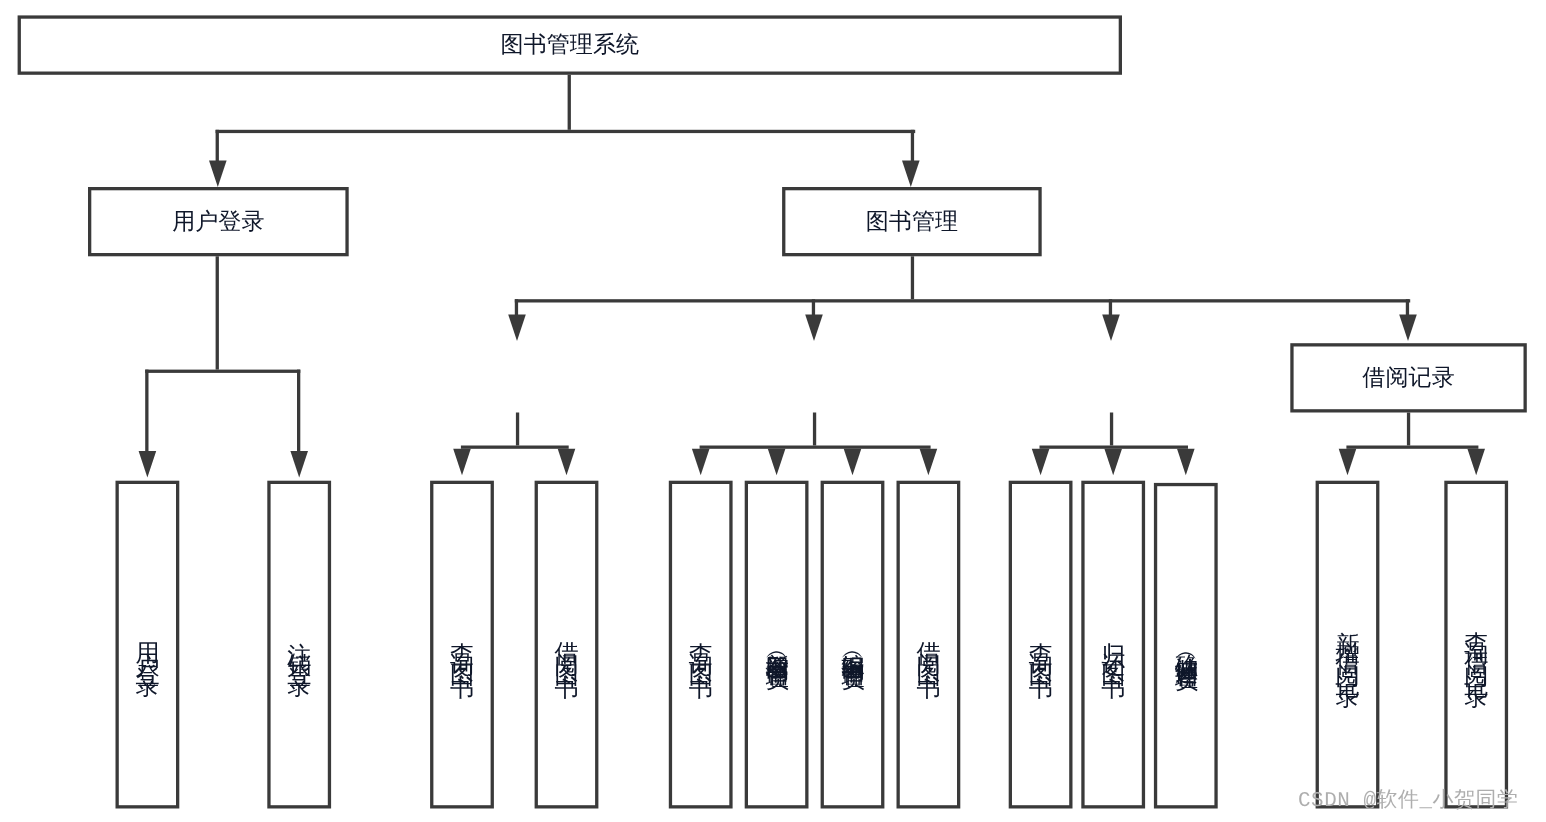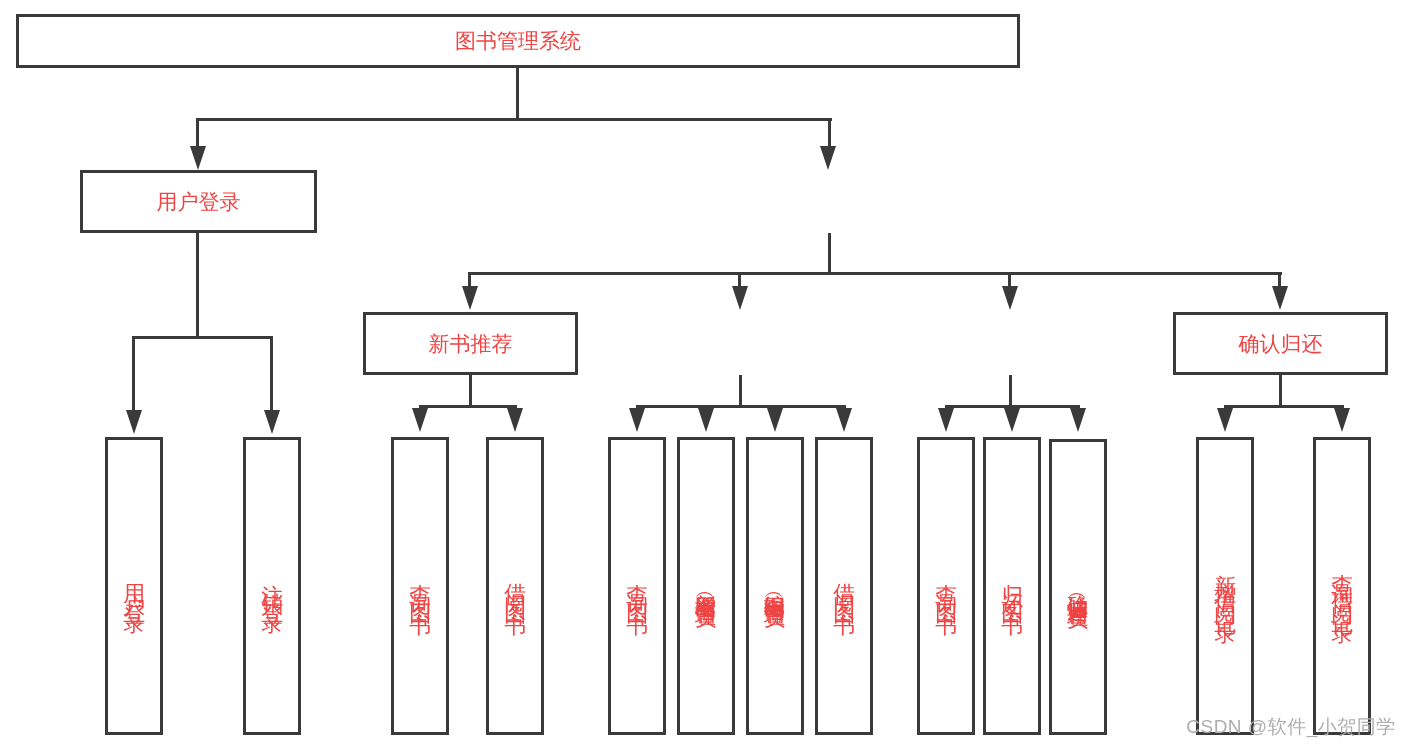--- a/index.html
+++ b/index.html
@@ -3,50 +3,50 @@
 <meta charset="utf-8">
 <style>
   html,body{margin:0;padding:0;background:#ffffff;}
   .canvas{
     position:relative;width:1405px;height:747px;background:#ffffff;
     font-family:"Liberation Sans","DejaVu Sans",sans-serif;overflow:hidden;
   }
   .box{
     position:absolute;box-sizing:border-box;border:3px solid #3a3a3a;background:#ffffff;
     display:flex;align-items:center;justify-content:center;
-    color:#ef4444;font-size:21px;line-height:1.2;white-space:nowrap;
+    color:#0f172a;font-size:21px;line-height:1.2;white-space:nowrap;
   }
   .vbox{
     writing-mode:vertical-rl;text-orientation:mixed;
     font-size:22px;letter-spacing:10px;white-space:normal;
   }
   .vbox.tight{letter-spacing:2px;font-size:21px;}
   .hline{position:absolute;height:3px;background:#3a3a3a;}
   .vline{position:absolute;width:3px;background:#3a3a3a;}
   .arrow{
     position:absolute;width:0;height:0;
     border-left:8px solid transparent;border-right:8px solid transparent;
     border-top:24px solid #3a3a3a;
   }
   .watermark{
-    position:absolute;left:1180px;top:714px;width:222px;text-align:center;
-    color:#aeaeae;font-size:19px;z-index:5;letter-spacing:0.5px;
+    position:absolute;left:1180px;top:714px;width:222px;text-align:left;
+    color:#aeaeae;font-size:19px;z-index:5;letter-spacing:0.5px;font-family:Liberation Mono, monospace;
   }
 </style>
 </head>
 <body>
 
 <div class="canvas">
 
   <div class="box" style="left:16px;top:14px;width:1004px;height:54px">图书管理系统</div>
 
   <div class="box" style="left:80px;top:170px;width:237px;height:63px">用户登录</div>
+  <div class="box" style="left:711px;top:170px;width:236px;height:63px">图书管理</div>
 
-  <div class="box" style="left:363px;top:312px;width:215px;height:63px">新书推荐</div>
-  <div class="box" style="left:1173px;top:312px;width:215px;height:63px">确认归还</div>
+  <div class="box" style="left:1173px;top:312px;width:215px;height:63px">借阅记录</div>
 
   <div class="box vbox" style="left:105px;top:437px;width:58px;height:298px">用户登录</div>
   <div class="box vbox" style="left:243px;top:437px;width:58px;height:298px">注销登录</div>
 
   <div class="box vbox" style="left:391px;top:437px;width:58px;height:298px">查询图书</div>
   <div class="box vbox" style="left:486px;top:437px;width:58px;height:298px">借阅图书</div>
 
   <div class="box vbox" style="left:608px;top:437px;width:58px;height:298px">查询图书</div>
   <div class="box vbox tight" style="left:677px;top:437px;width:58px;height:298px">新增图书（管理员）</div>
   <div class="box vbox tight" style="left:746px;top:437px;width:58px;height:298px">编辑图书（管理员）</div>

